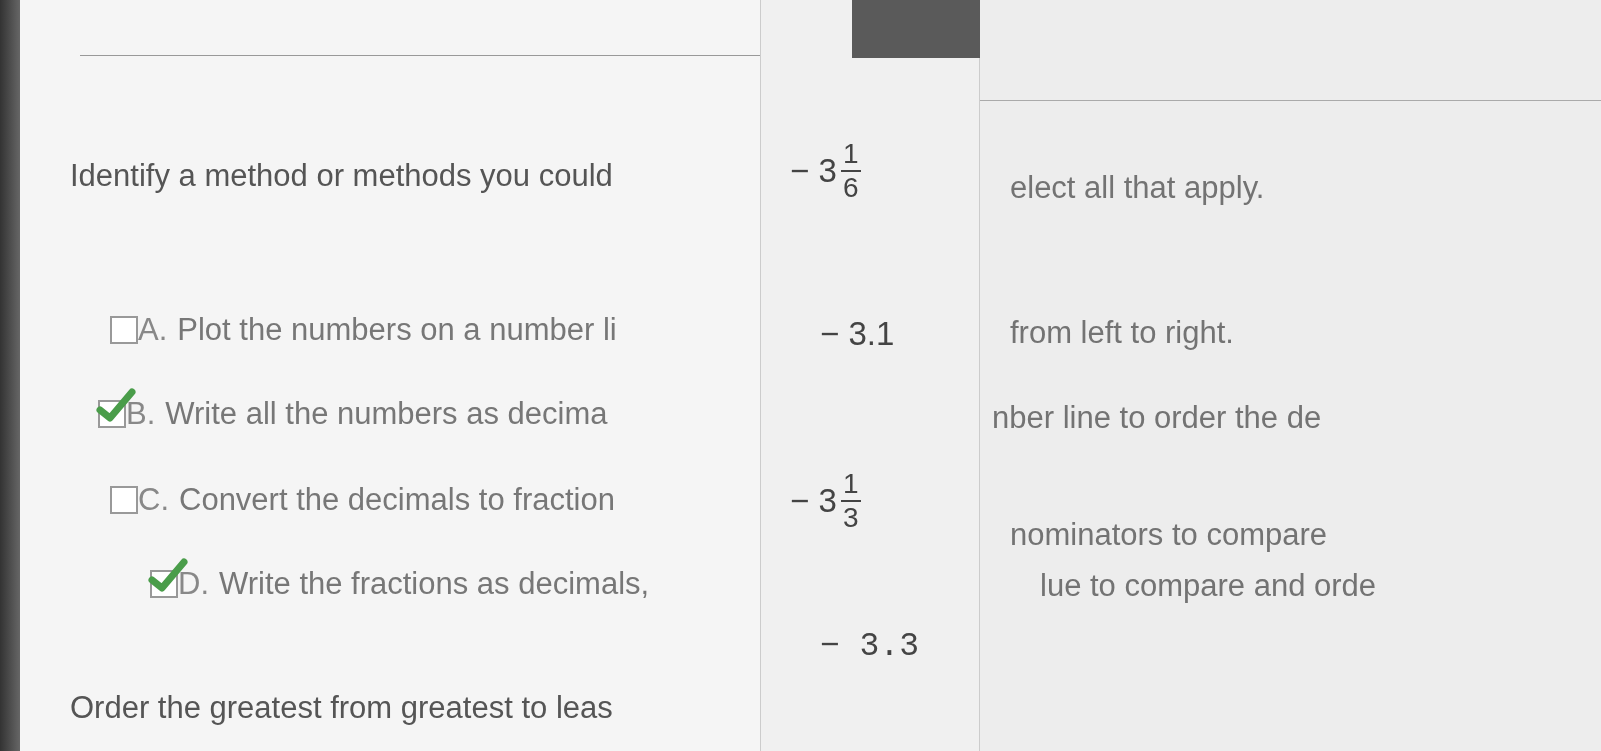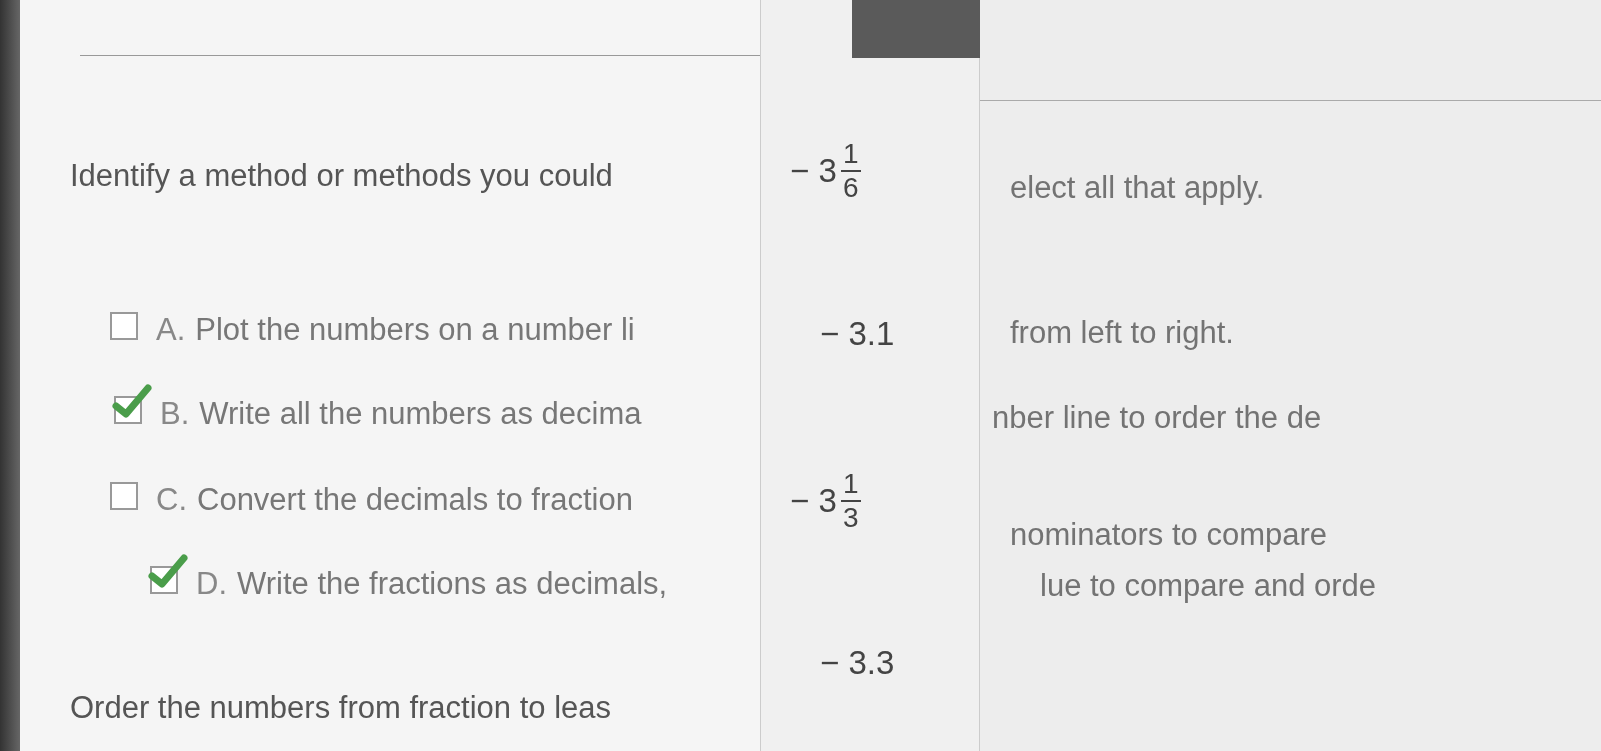--- a/index.html
+++ b/index.html
@@ -43,24 +43,24 @@
     .prompt-text {
       position: absolute;
       top: 158px;
       left: 70px;
       font-size: 31px;
       color: #555;
     }
     .option-row {
       position: absolute;
       display: flex;
-      gap: 18px;
+      align-items: center;
     }
     .option-a { top: 312px; left: 110px; }
-    .option-b { top: 396px; left: 114px; }
+    .option-b { top: 396px; left: 98px; }
     .option-c { top: 482px; left: 110px; }
     .option-d { top: 566px; left: 110px; padding-left: 40px; }
     .checkbox {
       width: 28px;
       height: 28px;
       border: 2px solid #999;
       background: #fff;
       position: relative;
       flex-shrink: 0;
     }
@@ -115,21 +115,21 @@
     }
     .mid-text {
       position: absolute;
       font-size: 33px;
       color: #444;
       text-align: center;
     }
     .mid-frac1 { top: 140px; left: 790px; display: flex; align-items: center; }
     .mid-31 { top: 315px; left: 820px; }
     .mid-frac2 { top: 470px; left: 790px; display: flex; align-items: center; }
-    .mid-33 { top: 644px; left: 820px; }
+    .mid-33 { top: 628px; left: 820px; font-family: Liberation Mono, monospace; }
     .minus-int {
       font-size: 33px;
       color: #444;
     }
     .fraction {
       display: inline-flex;
       flex-direction: column;
       align-items: center;
       font-size: 28px;
       color: #444;
@@ -214,21 +214,21 @@
   <div class="checkbox checked">
     <svg class="checkmark-svg" viewBox="0 0 40 36">
       <path d="M4 22 L14 30 L36 4" stroke="#4a9d4a" stroke-width="7" fill="none" stroke-linecap="round" stroke-linejoin="round"></path>
     </svg>
   </div>
   <div class="option-label">
     <span class="option-letter">D.</span><span>Write the fractions as decimals,</span>
   </div>
 </div>
 
-<div class="order-text">Order the numbers from fraction to leas</div>
+<div class="order-text">Order the greatest from greatest to leas</div>
 
 <div class="middle-panel"></div>
 <div class="dark-box"></div>
 
 <div class="mid-text mid-frac1">
   <span class="minus-int">− 3</span>
   <span class="fraction">
     <span class="frac-num">1</span>
     <span class="frac-bar"></span>
     <span class="frac-den">6</span>

